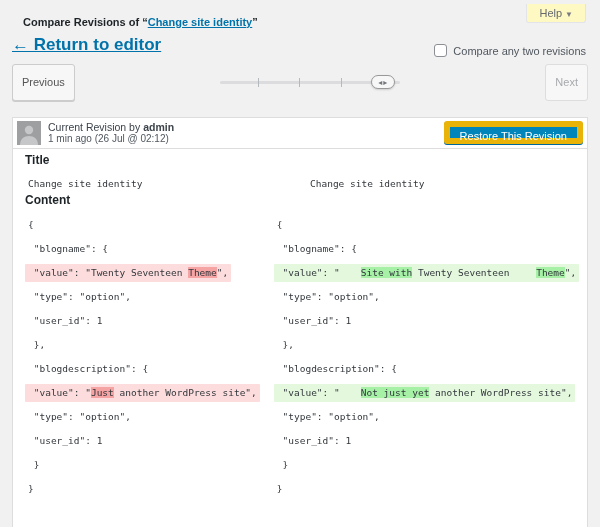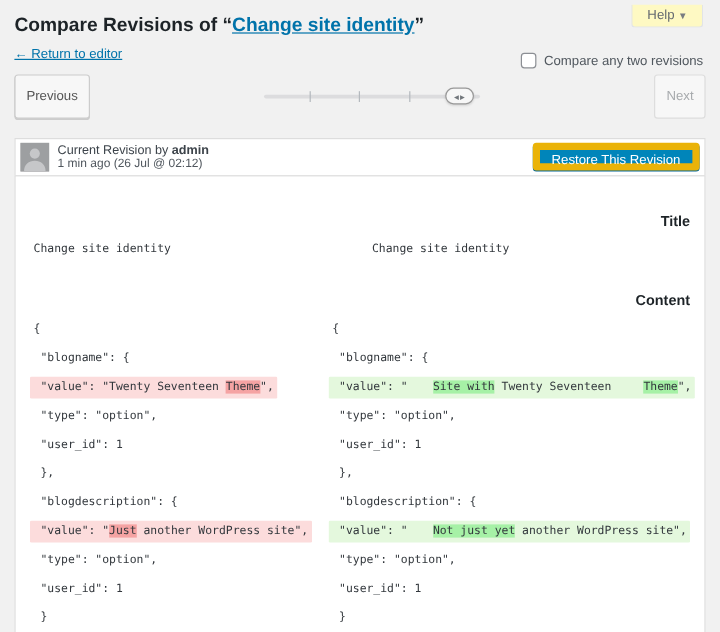--- a/index.html
+++ b/index.html
@@ -15,24 +15,24 @@
   
   .help-tab {
     position:absolute; top:4px; right:14px;
     font-size:11px; color:#646970; cursor:pointer;
     padding:3px 12px; border:1px solid #e2e4e7; border-top:none;
     border-radius:0 0 3px 3px; background:#fef9c3;
   }
   .help-tab .caret { font-size:8px; color:#787c82; margin-left:3px; }
 
   
-  h1 { margin:12px 0 3px; font-size:16px; font-weight:600; color:#1d2327; line-height:20px; }
+  h1 { margin:12px 11px 3px; font-size:11px; font-weight:600; color:#1d2327; line-height:20px; }
   h1 a { color:#0073aa; text-decoration:underline; cursor:pointer; }
   .return-link {
-    font-size:11px; font-weight:400; color:#0073aa;
+    font-size:17px; font-weight:700; color:#0073aa;
     text-decoration:underline; cursor:pointer; display:inline-block;
   }
 
   
   .compare-row {
     position:absolute; top:44px; right:14px;
     display:flex; align-items:center; font-size:11px; color:#50575e;justify-content:flex-end;
   }
   .compare-row input[type=checkbox] {
     appearance:none; -webkit-appearance:none;
@@ -74,21 +74,21 @@
     margin-left:auto; font-family:inherit; font-size:11px; color:#fff;
     background:#0085ba; border:6px solid #eab308; border-radius:3px;
     padding:3px 10px; height:23px; cursor:pointer; box-shadow:0 1px 0 #006799;
   }
 
   
   .diff-panel {
     margin-top:-1px; background:#fff; border:1px solid #ddd;
     padding:4px 10px 14px; height:402px; overflow:hidden;
   }
-  .diff-panel h3 { font-size:12px; font-weight:bold; color:#1d2327; margin:26px 2px 9px;text-align:right; }
+  .diff-panel h3 { font-size:12px; font-weight:bold; color:#1d2327; margin:0 2px 9px; }
   .two-col { display:grid; grid-template-columns:1fr 1fr; column-gap:14px; padding:0 2px; }
   .mono { font-family:"DejaVu Sans Mono", monospace; font-size:9.5px; color:#32373c; }
   .title-val { padding:2px 3px; margin-bottom:2px; white-space:pre; }
   .diff-line { margin:0 0 6px; white-space:pre; }
   .chunk { display:inline-block; padding:2px 3px; line-height:14px; border-radius:1px; }
   .del-line { background:#fcdcdc; }
   .del-word { background:#f5a3a3; }
   .ins-line { background:#e4f8dd; }
   .ins-word { background:#a6f1a6;margin-left:21px; }
 </style>

